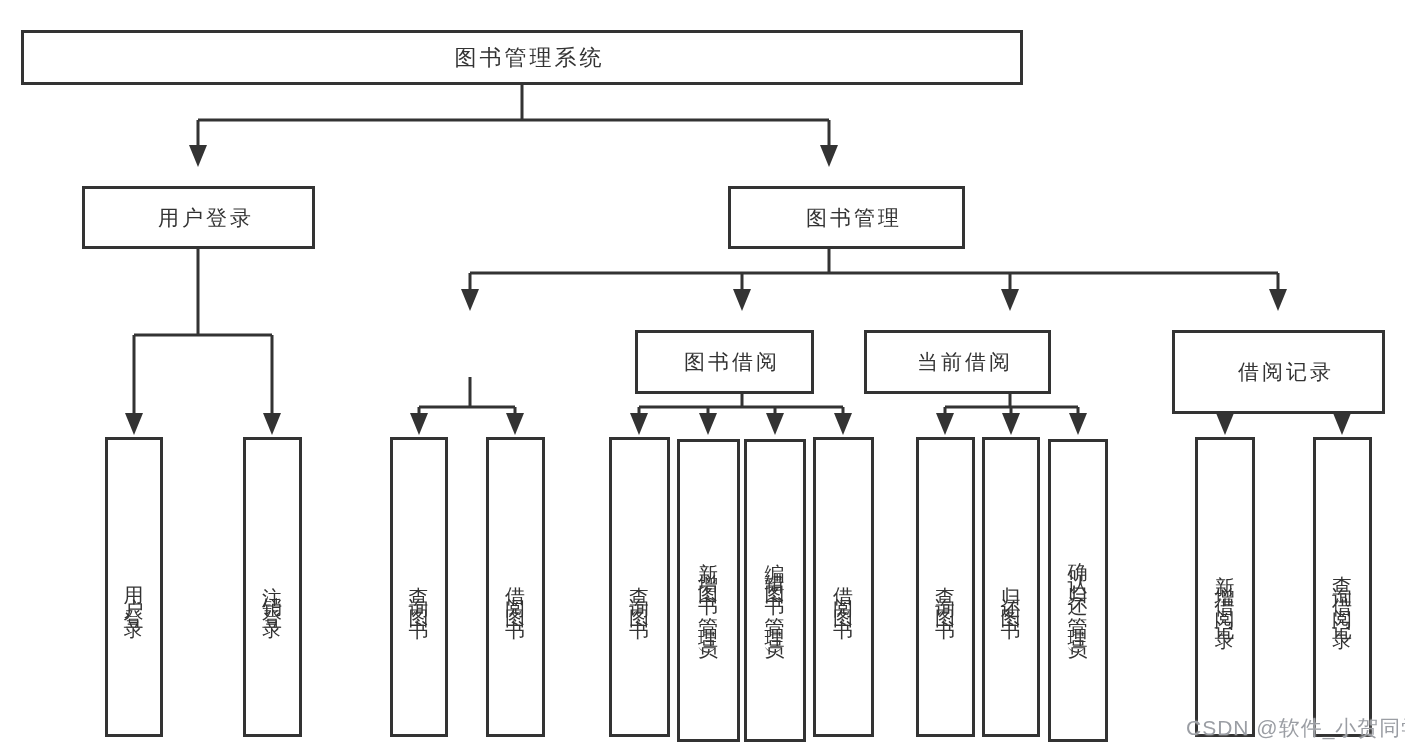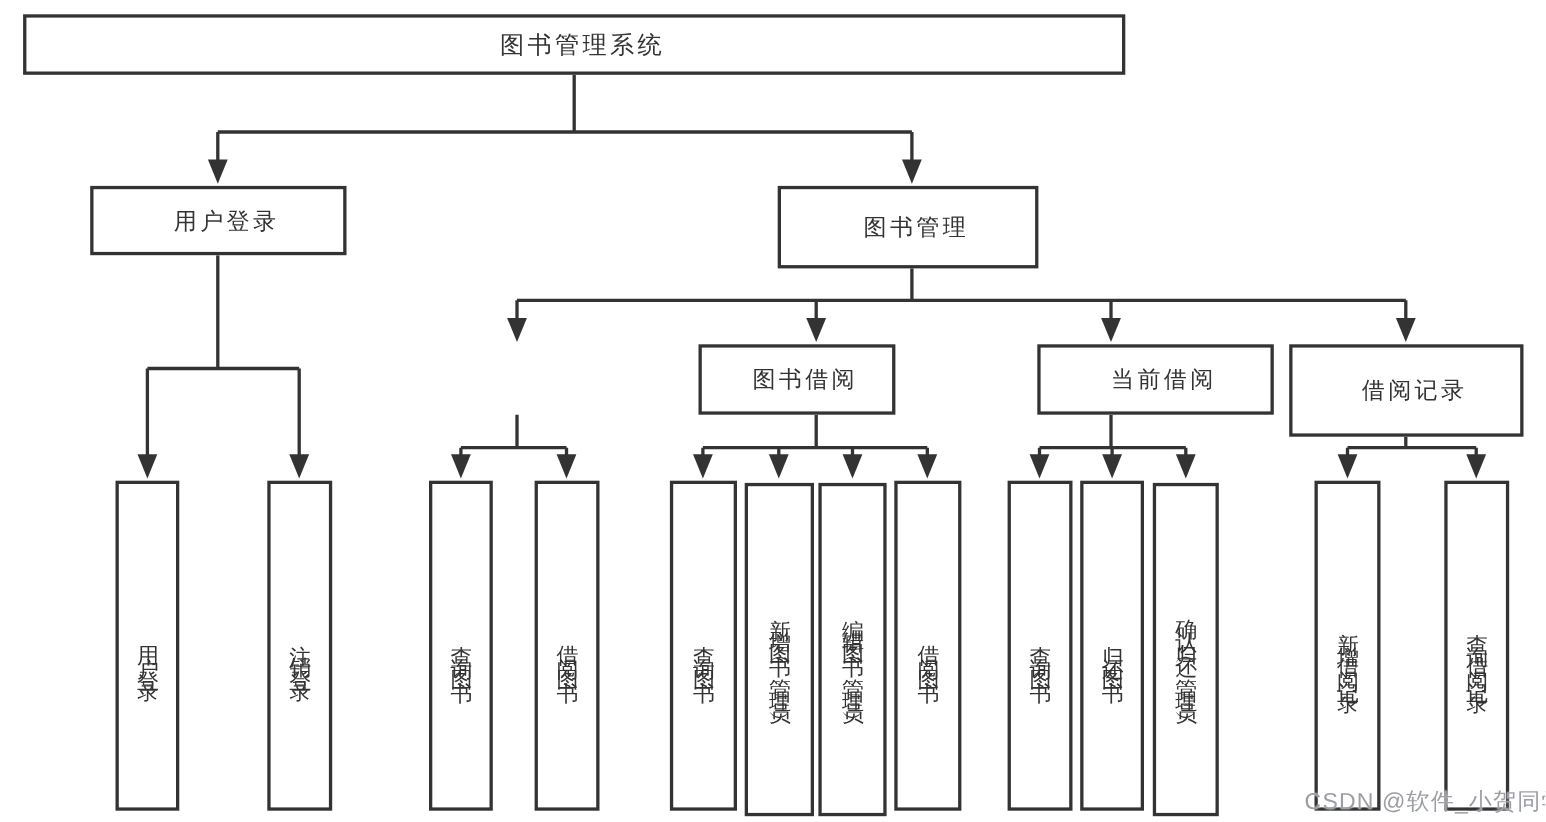--- a/index.html
+++ b/index.html
@@ -30,20 +30,21 @@
     display: flex;
     align-items: center;
     justify-content: center;
     z-index: 2;
   }
   .box.h {
     font-size: 21px;
     letter-spacing: 3px;
     padding-left: 15px; 
     white-space: nowrap;
+    margin-top: 17px;
   }
   .box.root {
     font-size: 22px;
   }
   .box.v span {
     writing-mode: vertical-rl;
     text-orientation: mixed;
     font-size: 20px;
     line-height: 1;
     letter-spacing: 11px;
@@ -96,24 +97,24 @@
       <polygon points="1002,413 1020,413 1011,435"></polygon>
       <polygon points="1069,413 1087,413 1078,435"></polygon>
       <polygon points="1216,413 1234,413 1225,435"></polygon>
       <polygon points="1333,413 1351,413 1342,435"></polygon>
     </g>
   </svg>
 
   <div class="box h root" style="left:21px;top:13px;width:1002px;height:55px">图书管理系统</div>
 
   <div class="box h" style="left:82px;top:169px;width:233px;height:63px">用户登录</div>
-  <div class="box h" style="left:707px;top:169px;width:237px;height:75px">图书管理</div>
+  <div class="box h" style="left:728px;top:169px;width:237px;height:63px">图书管理</div>
 
   <div class="box h" style="left:635px;top:313px;width:179px;height:64px">图书借阅</div>
-  <div class="box h" style="left:943px;top:313px;width:215px;height:64px">当前借阅</div>
+  <div class="box h" style="left:864px;top:313px;width:187px;height:64px">当前借阅</div>
   <div class="box h" style="left:1172px;top:313px;width:213px;height:84px">借阅记录</div>
 
   <div class="box v" style="left:105px;top:437px;width:58px;height:300px">
     <span>用户登录</span>
   </div>
   <div class="box v" style="left:243px;top:437px;width:59px;height:300px">
     <span>注销登录</span>
   </div>
 
   <div class="box v" style="left:390px;top:437px;width:58px;height:300px">

